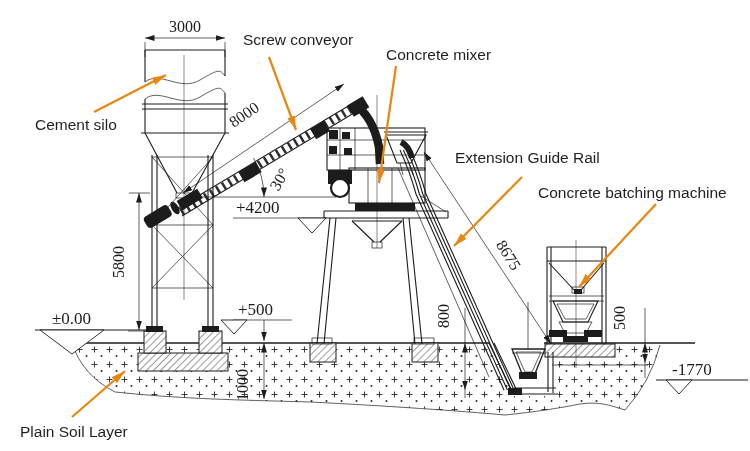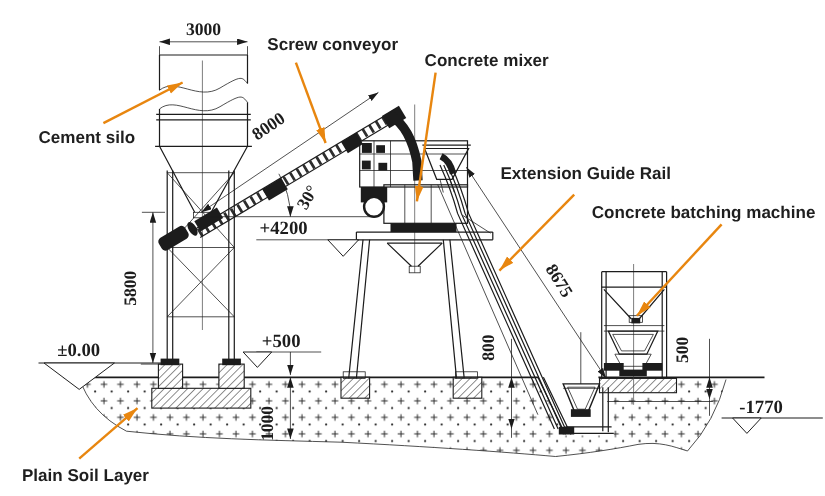--- a/index.html
+++ b/index.html
@@ -1,17 +1,17 @@
 <!DOCTYPE html>
 <html><head>
 <meta charset="utf-8">
 <style>
   html,body{margin:0;padding:0;background:#ffffff;}
   .stage{position:relative;width:750px;height:451px;background:#ffffff;overflow:hidden;
-         font-family:"Liberation Sans", sans-serif;font-weight:bold;}
+         font-family:"Liberation Sans", sans-serif;}
   svg{display:block;}
   text{fill:#1c1c1c;}
   .dimtxt{font-family:"Liberation Serif", serif;font-size:16px;}
   .lvltxt{font-family:"Liberation Serif", serif;font-size:17px;}
   .callout{font-family:"Liberation Sans", sans-serif;font-size:15.5px;fill:#1f1f1f;}
   .ink{stroke:#1c1c1c;fill:none;}
   .thin{stroke-width:0.7;}
   .mid{stroke-width:1.1;}
   .thk{stroke-width:1.6;}
   .dark{fill:#1c1c1c;stroke:none;}

